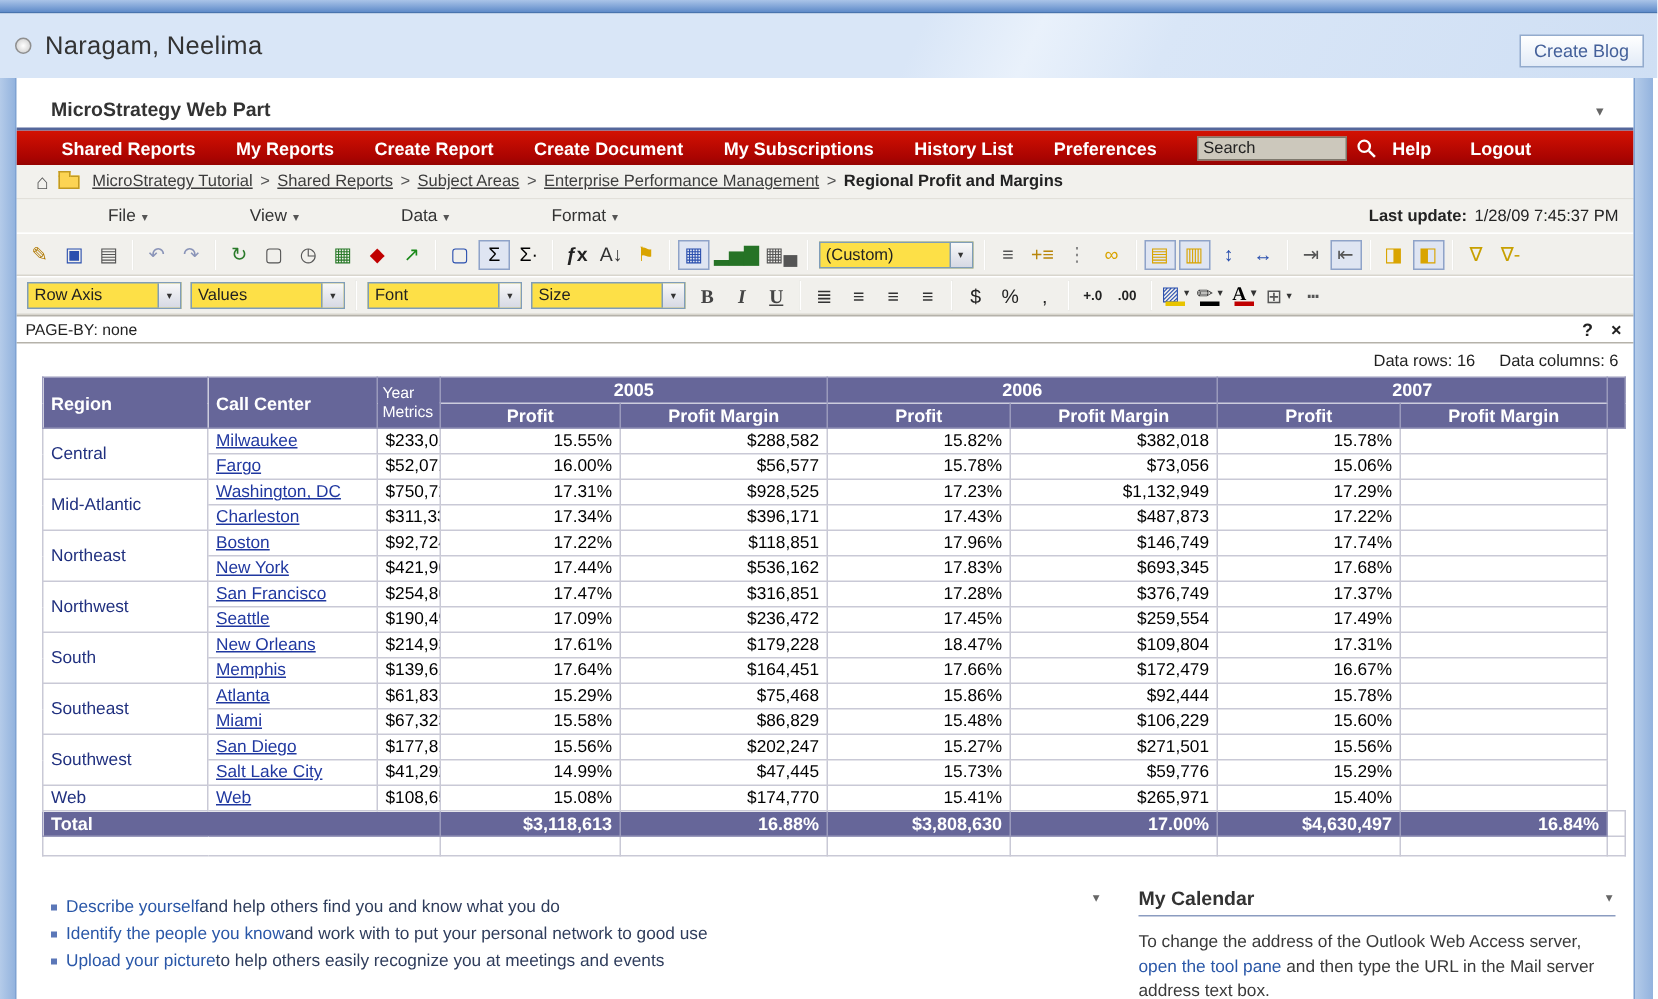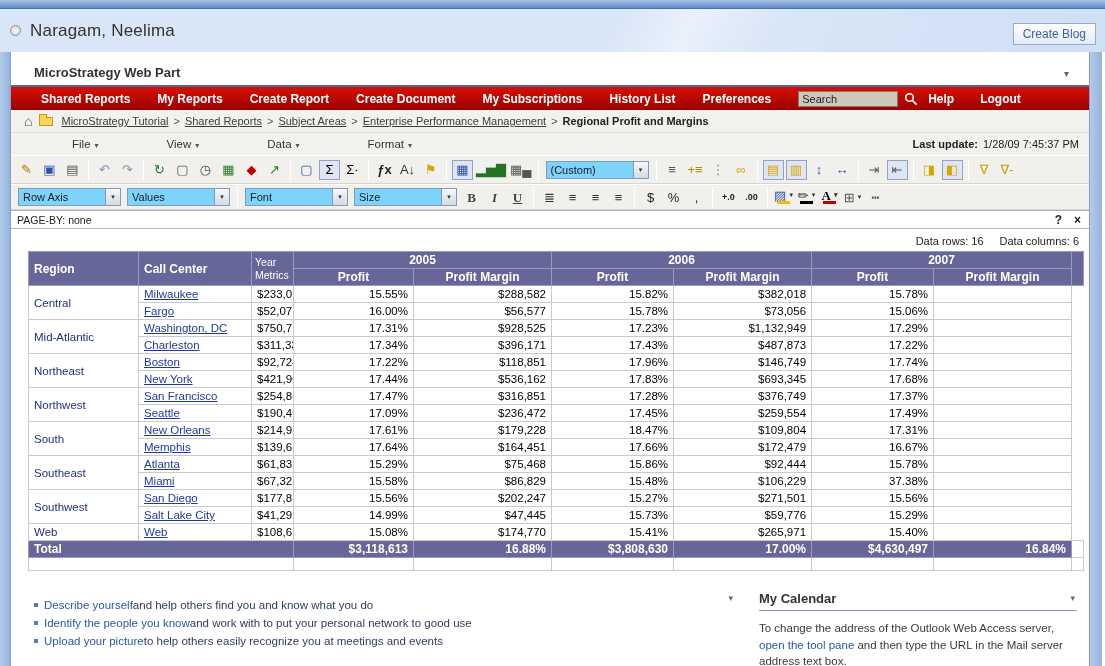--- a/index.html
+++ b/index.html
@@ -55,21 +55,21 @@
   .tbi.pressed { background:#dfe5f2; border:1px solid #8fa3c8; }
   .tbi.small { font-size:9px; font-weight:bold; letter-spacing:0; }
   .tbi.b { font-weight:bold; font-family:"Liberation Serif",serif; }
   .tbi.i { font-style:italic; font-weight:bold; font-family:"Liberation Serif",serif; }
   .tbi.u { text-decoration:underline; font-weight:bold; font-family:"Liberation Serif",serif; }
   .tbi .glyph { line-height:1; }
   .tbi .cbar { position:absolute; left:3px; right:3px; bottom:2px; height:3px; }
   .tbi.hasbar { position:relative; padding-bottom:4px; }
   .tbi .dd-chev { font-size:7px; color:#333; margin-left:3px; }
   .tb-sep { width:1px; height:20px; background:#c6c3ba; border-right:1px solid #fff; margin:0 4px; }
-  .dd { display:inline-flex; align-items:center; width:103px; height:18px; background:#7dd3fc; border:1px solid #7f9db9; font-size:11px; color:#222; padding-left:4px; margin:0 3px; cursor:pointer; }
+  .dd { display:inline-flex; align-items:center; width:103px; height:18px; background:#fde047; border:1px solid #7f9db9; font-size:11px; color:#222; padding-left:4px; margin:0 3px; cursor:pointer; }
   .dd .arrow { margin-left:auto; width:15px; height:16px; background:linear-gradient(#f8f8f8,#d6d9e4); border-left:1px solid #7f9db9; display:flex; align-items:center; justify-content:center; font-size:7px; color:#333; }
 
   
   .pageby { display:flex; align-items:center; height:19px; background:#fff; border-top:1px solid #b5b2aa; border-bottom:1px solid #b5b2aa; padding:0 8px 0 6px; font-size:10.5px; color:#222; }
   .pb-right { margin-left:auto; display:flex; gap:12px; font-weight:bold; font-size:12px; }
   .pb-right span { cursor:pointer; }
 
   .status { display:flex; justify-content:flex-end; gap:16px; font-size:11px; color:#222; padding:6px 10px 4px 0; }
 
   
@@ -538,21 +538,21 @@
             <td class="num">15.78%</td>
             <td></td>
           </tr>
           <tr>
             <td class="cc"><a>Miami</a></td>
             <td class="num">$67,323</td>
             <td class="num">15.58%</td>
             <td class="num">$86,829</td>
             <td class="num">15.48%</td>
             <td class="num">$106,229</td>
-            <td class="num">37.38%</td>
+            <td class="num">15.60%</td>
             <td></td>
           </tr>
           <tr>
             <td class="region" rowspan="2">Southwest</td>
             <td class="cc"><a>San Diego</a></td>
             <td class="num">$177,817</td>
             <td class="num">15.56%</td>
             <td class="num">$202,247</td>
             <td class="num">15.27%</td>
             <td class="num">$271,501</td>

